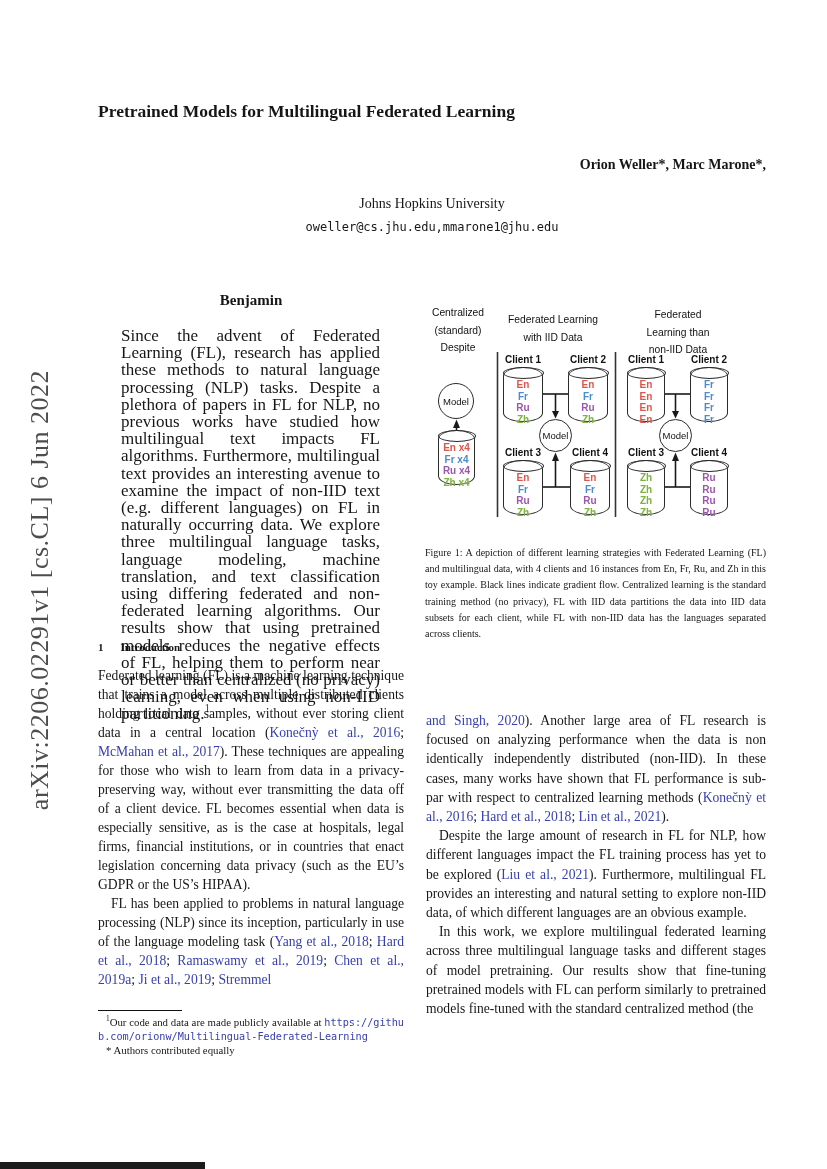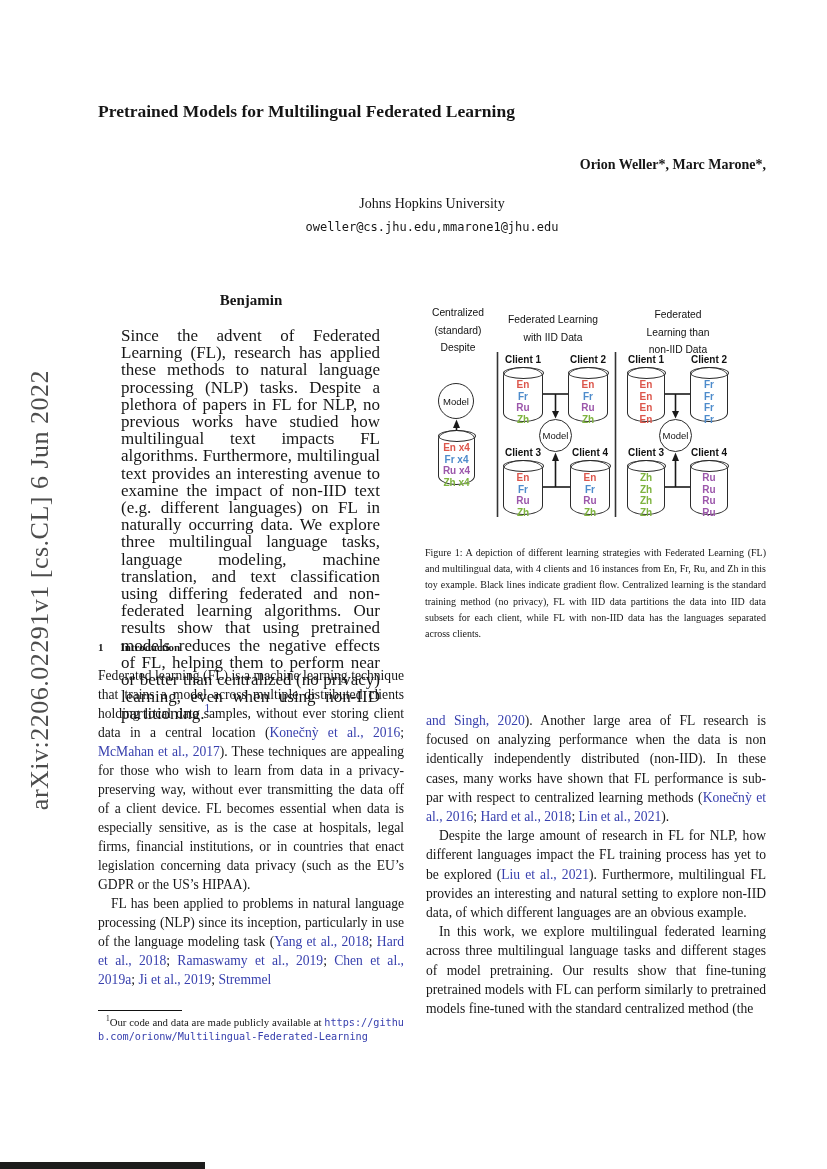--- a/index.html
+++ b/index.html
@@ -80,20 +80,21 @@
   </div>
 
   <div class="left-body">
     <p><span>Federated learning (FL) is a machine learning technique that trains a model across multiple distributed clients holding local data samples, without ever storing client data in a central location (</span><span class="cite">Konečnỳ et al., 2016</span><span>; </span><span class="cite">McMahan et al., 2017</span><span>). These techniques are appealing for those who wish to learn from data in a privacy-preserving way, without ever transmitting the data off of a client device. FL becomes essential when data is especially sensitive, as is the case at hospitals, legal firms, financial institutions, or in countries that enact legislation concerning data privacy (such as the EU’s GDPR or the US’s HIPAA).</span></p>
     <p class="indent"><span>FL has been applied to problems in natural language processing (NLP) since its inception, particularly in use of the language modeling task (</span><span class="cite">Yang et al., 2018</span><span>; </span><span class="cite">Hard et al., 2018</span><span>; </span><span class="cite">Ramaswamy et al., 2019</span><span>; </span><span class="cite">Chen et al., 2019a</span><span>; </span><span class="cite">Ji et al., 2019</span><span>; </span><span class="cite">Stremmel</span></p>
   </div>
 
   <div class="fn-rule"></div>
   <div class="footnotes">
     <p><sup>1</sup><span>Our code and data are made publicly available at </span><span class="mono cite">https://github.com/orionw/Multilingual-Federated-Learning</span></p>
+    <p><span>* Authors contributed equally</span></p>
   </div>
 
   <div class="figure" id="figure-canvas">
     <svg class="fig-svg" width="342" height="238" viewBox="0 0 342 238">
 
       <line x1="72.5" y1="49" x2="72.5" y2="214" stroke="#333" stroke-width="1.6"></line>
       <line x1="190.5" y1="49" x2="190.5" y2="214" stroke="#333" stroke-width="1.6"></line>
 
       <line x1="31.5" y1="127" x2="31.5" y2="124" stroke="#1a1a1a" stroke-width="1.6"></line>
       <polygon points="31.5,116.5 28,125 35,125" fill="#1a1a1a"></polygon>

